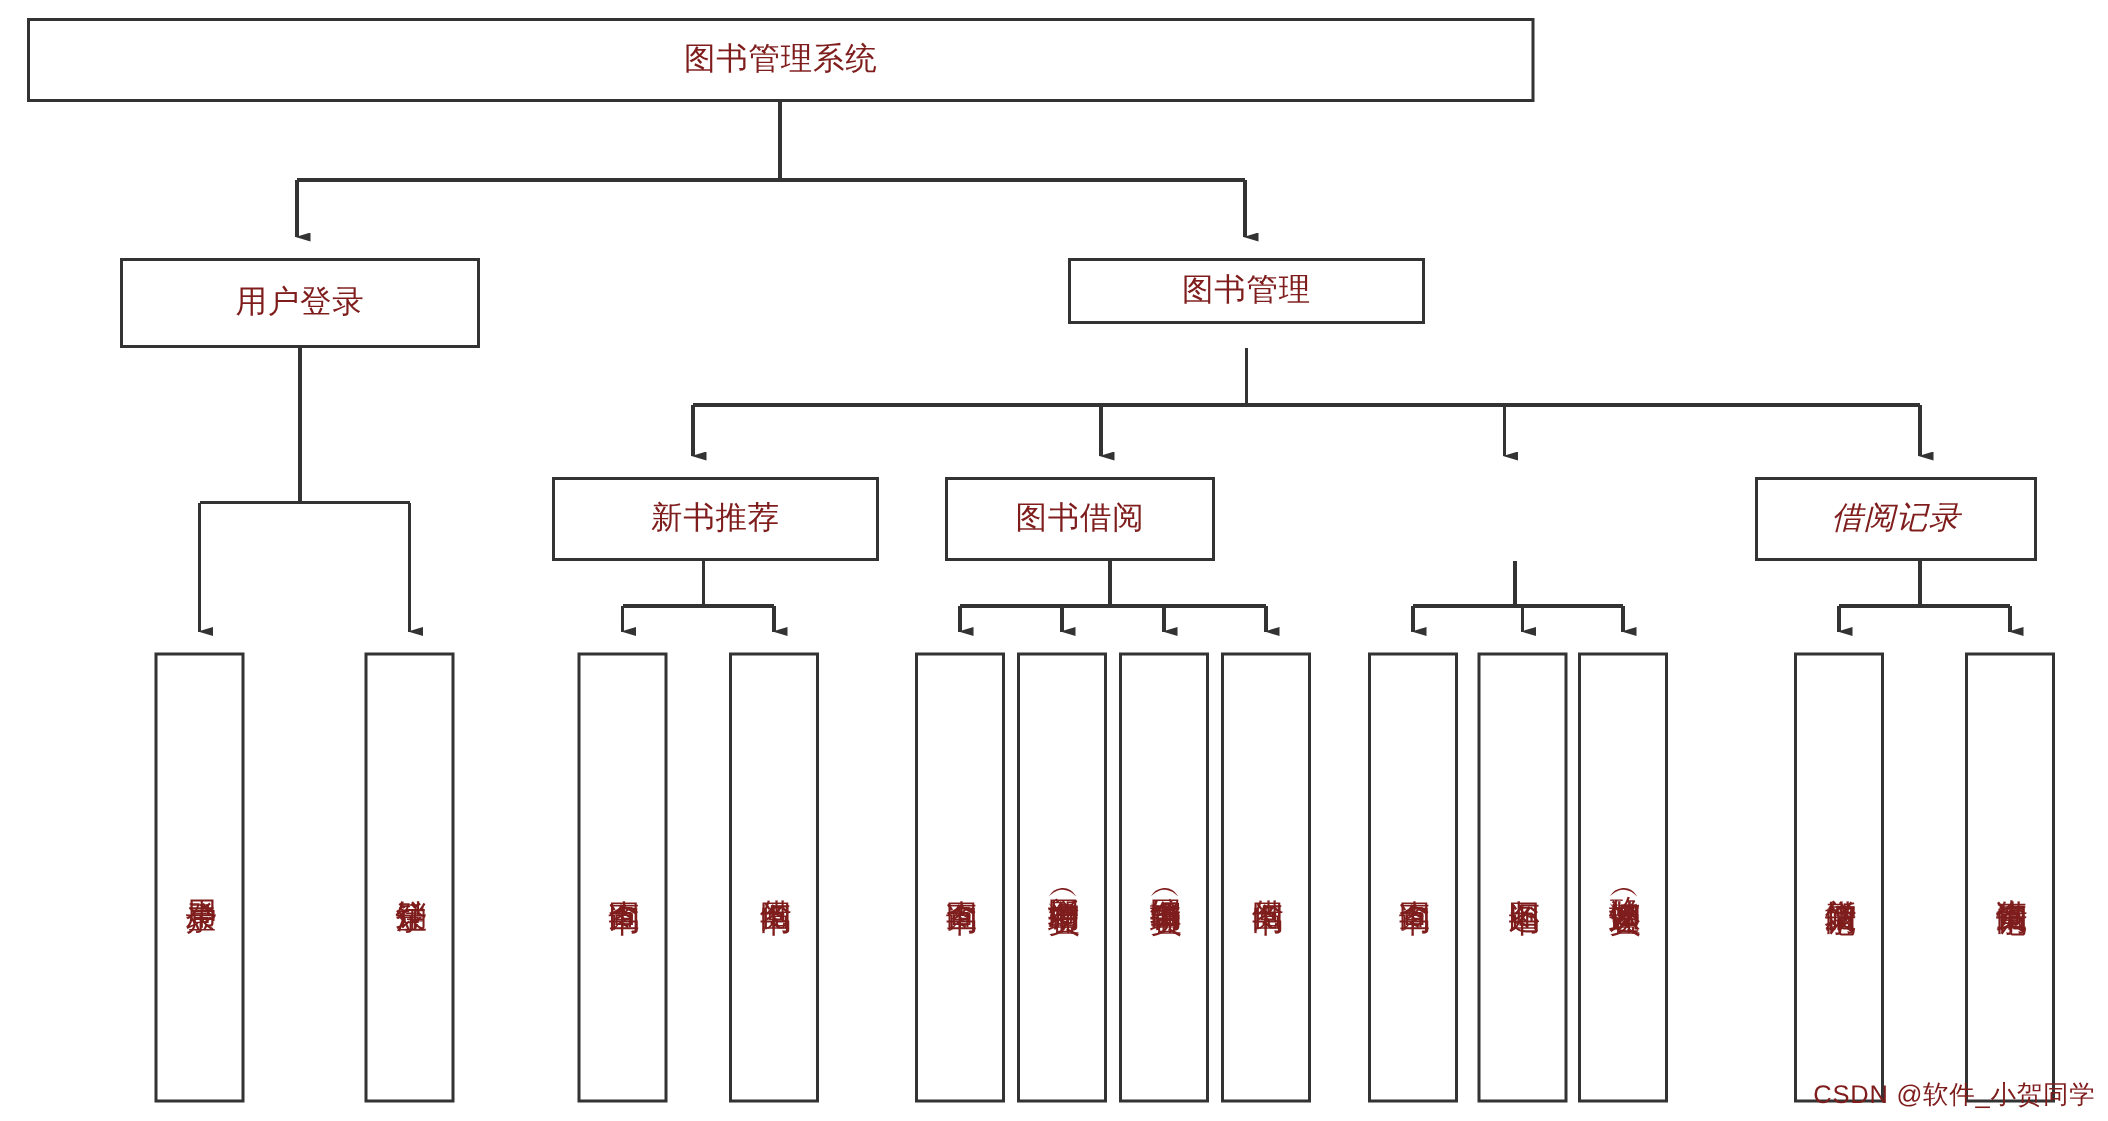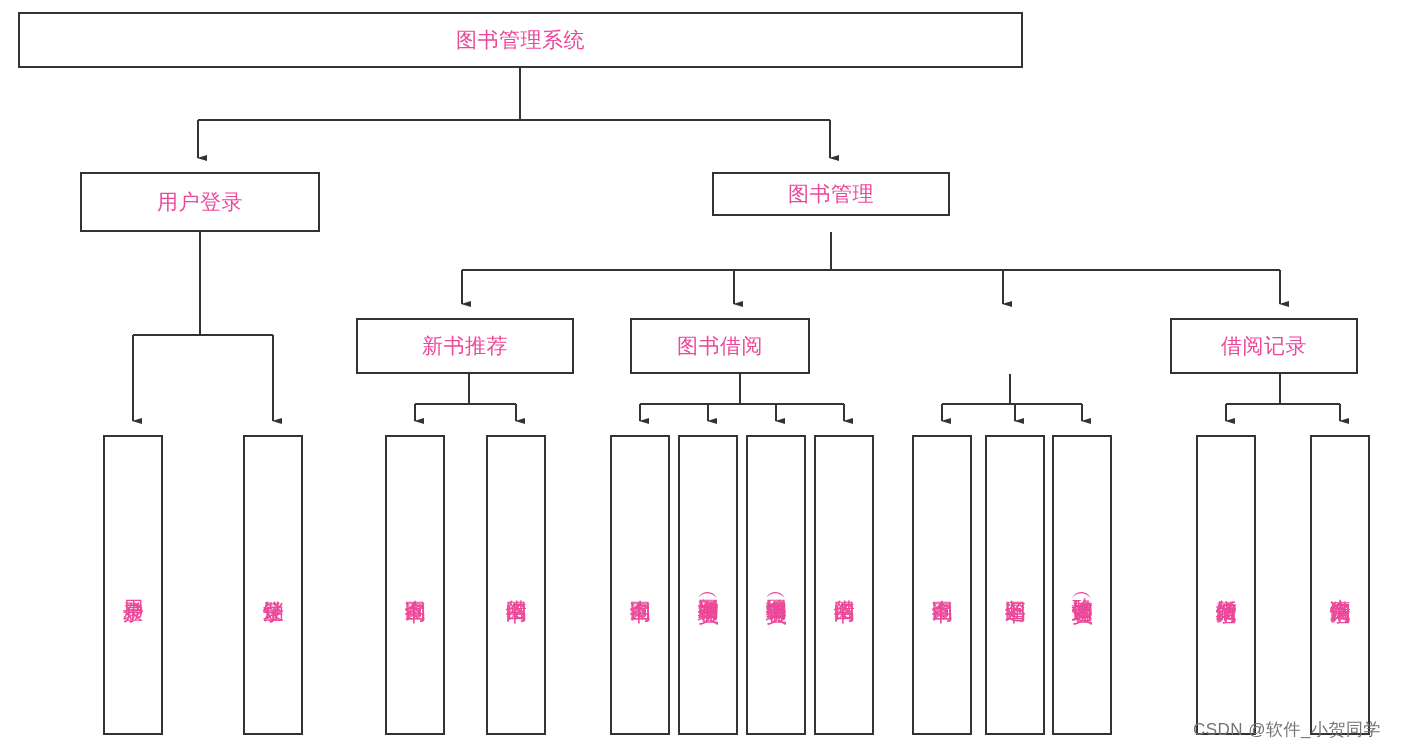--- a/index.html
+++ b/index.html
@@ -28,21 +28,21 @@
   }
   .node {
     position: absolute;
     box-sizing: border-box;
     border: 2px solid #333333;
     background: #ffffff;
     display: flex;
     align-items: center;
     justify-content: center;
     text-align: center;
-    color: #ec4899;
+    color: #7f1d1d;
   }
   .node.horiz {
     font-size: 21px;
     letter-spacing: 0.5px;
     line-height: 1.2;
   }
   .node.vert {
     writing-mode: vertical-rl;
     text-orientation: upright;
     font-size: 21px;
@@ -50,24 +50,24 @@
     letter-spacing: 1px;
     padding: 6px 0;
   }
   .node.vert .txt {
     writing-mode: vertical-rl;
     text-orientation: upright;
     display: block;
   }
   #watermark {
     position: absolute;
-    right: 24px;
+    right: 8px;
     bottom: 6px;
     font-size: 17px;
-    color: #737373;
+    color: #7f1d1d;
     letter-spacing: 0.5px;
     white-space: nowrap;
   }
 </style>
 </head>
 <body>
 
 <div id="canvas">
 
   <svg id="wires" viewBox="0 0 1405 747" xmlns="http://www.w3.org/2000/svg">
@@ -125,27 +125,27 @@
     <span>图书管理系统</span>
   </div>
 
   <div class="node horiz" style="left: 80px; top: 172px; width: 240px; height: 60px;">
     <span>用户登录</span>
   </div>
   <div class="node horiz" style="left: 712px; top: 172px; width: 238px; height: 44px;">
     <span>图书管理</span>
   </div>
 
-  <div class="node horiz" style="left: 356px; top: 318px; width: 218px; height: 56px;">
+  <div class="node horiz" style="left: 368px; top: 318px; width: 218px; height: 56px;">
     <span>新书推荐</span>
   </div>
   <div class="node horiz" style="left: 630px; top: 318px; width: 180px; height: 56px;">
     <span>图书借阅</span>
   </div>
-  <div class="node horiz" style="left: 1170px; top: 318px; width: 188px; height: 56px;">
+  <div class="node horiz" style="left: 1170px; top: 318px; width: 188px; height: 56px; font-style: italic;">
     <span>借阅记录</span>
   </div>
 
   <div class="node vert" style="left: 103px; top: 435px; width: 60px; height: 300px;">
     <span class="txt">用户登录</span>
   </div>
   <div class="node vert" style="left: 243px; top: 435px; width: 60px; height: 300px;">
     <span class="txt">注销登录</span>
   </div>
   <div class="node vert" style="left: 385px; top: 435px; width: 60px; height: 300px;">

